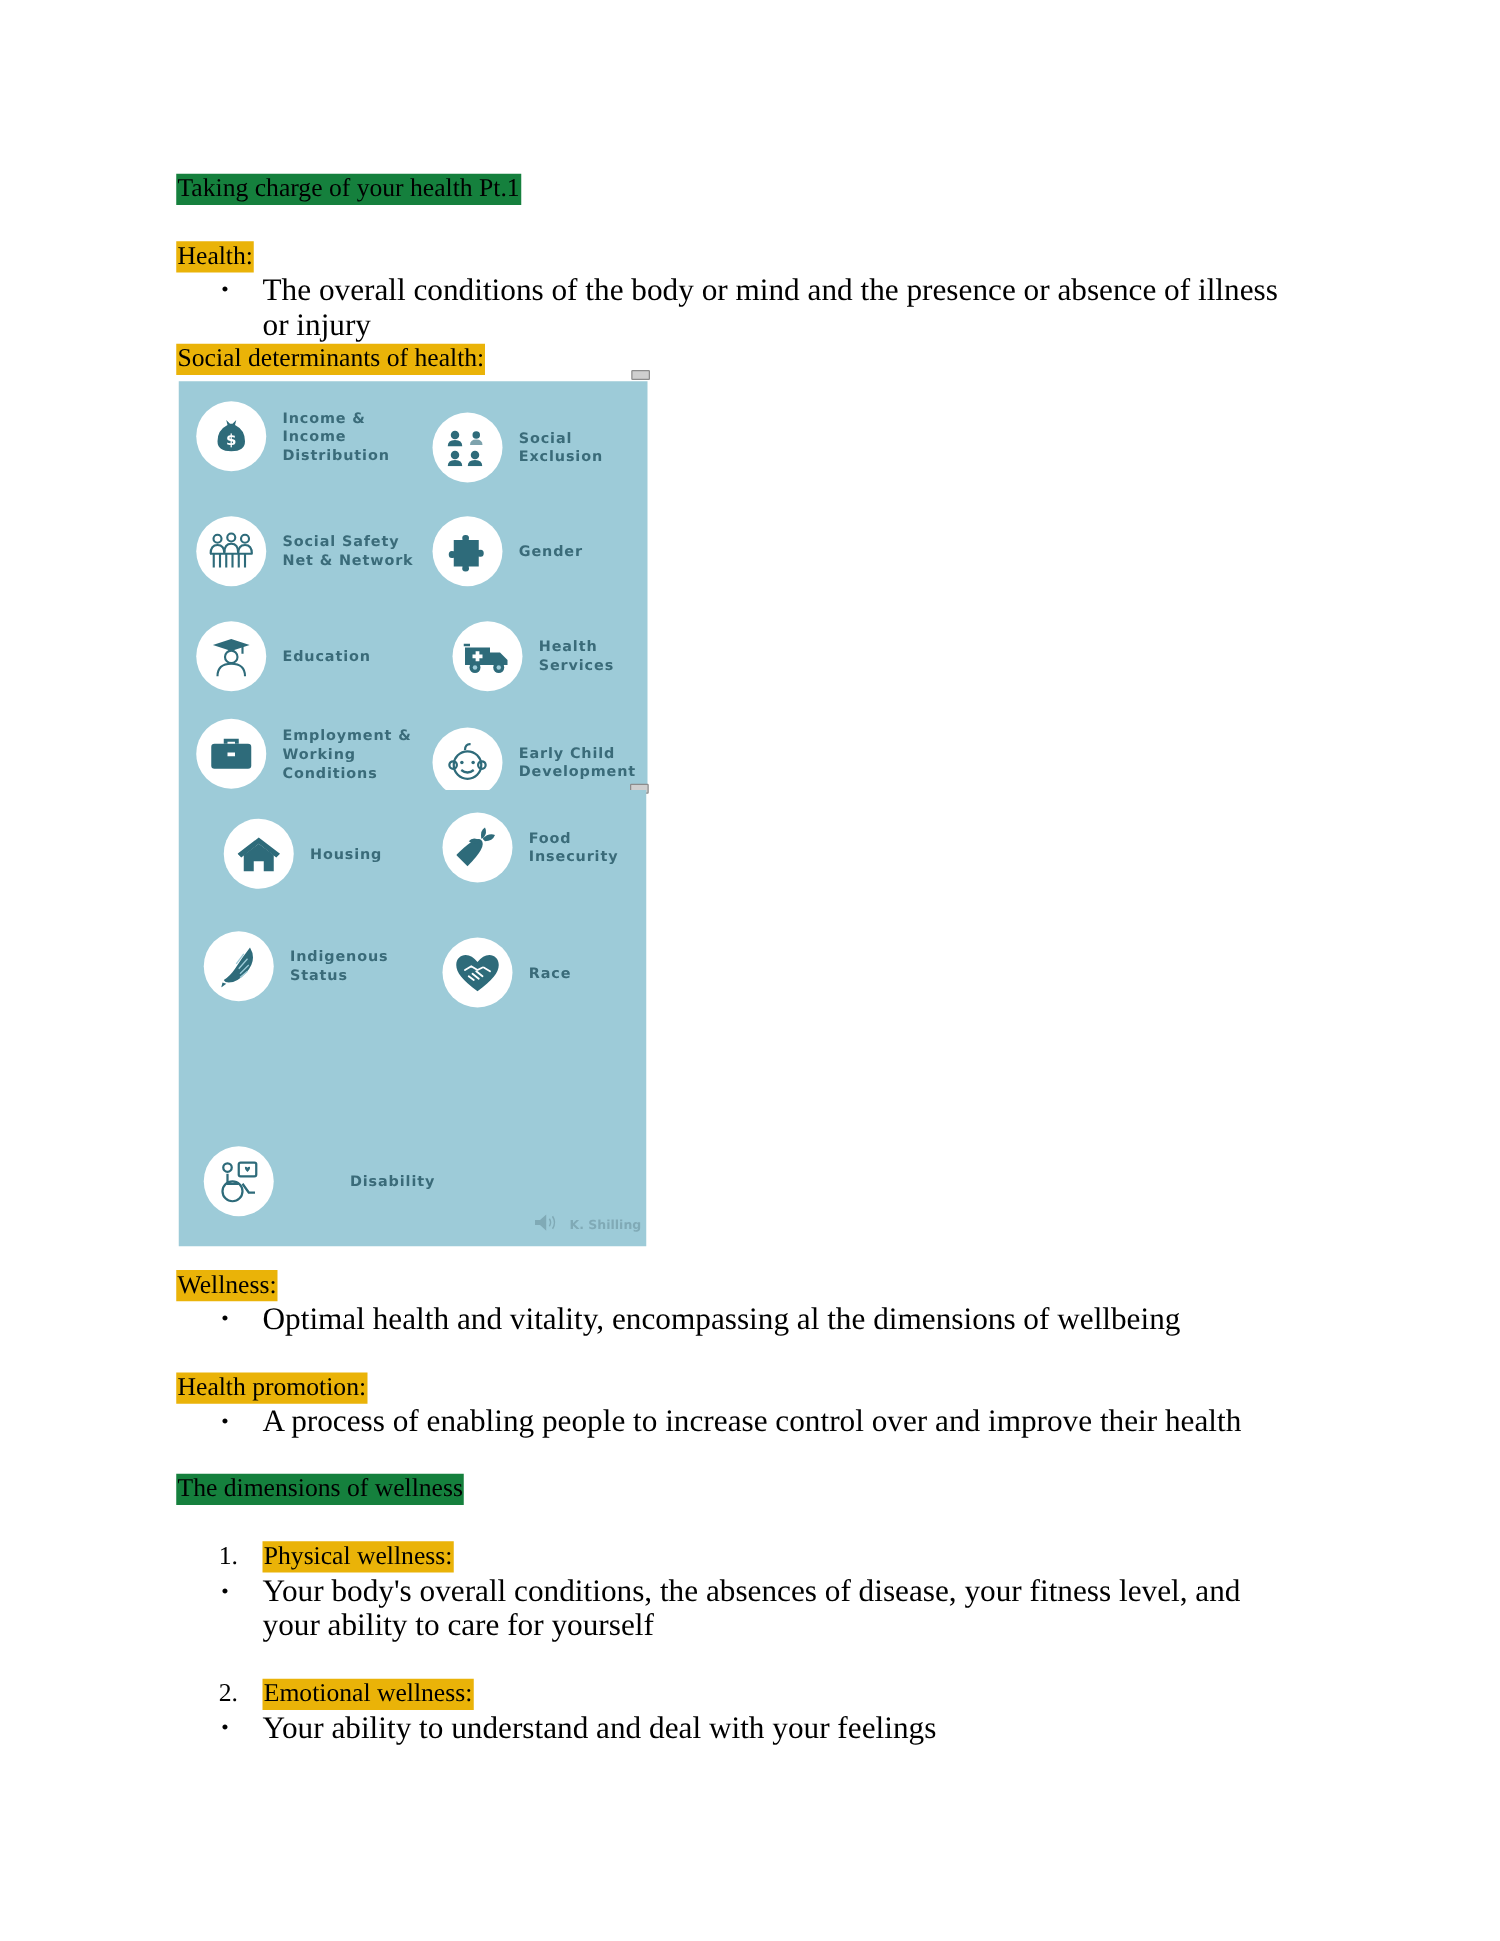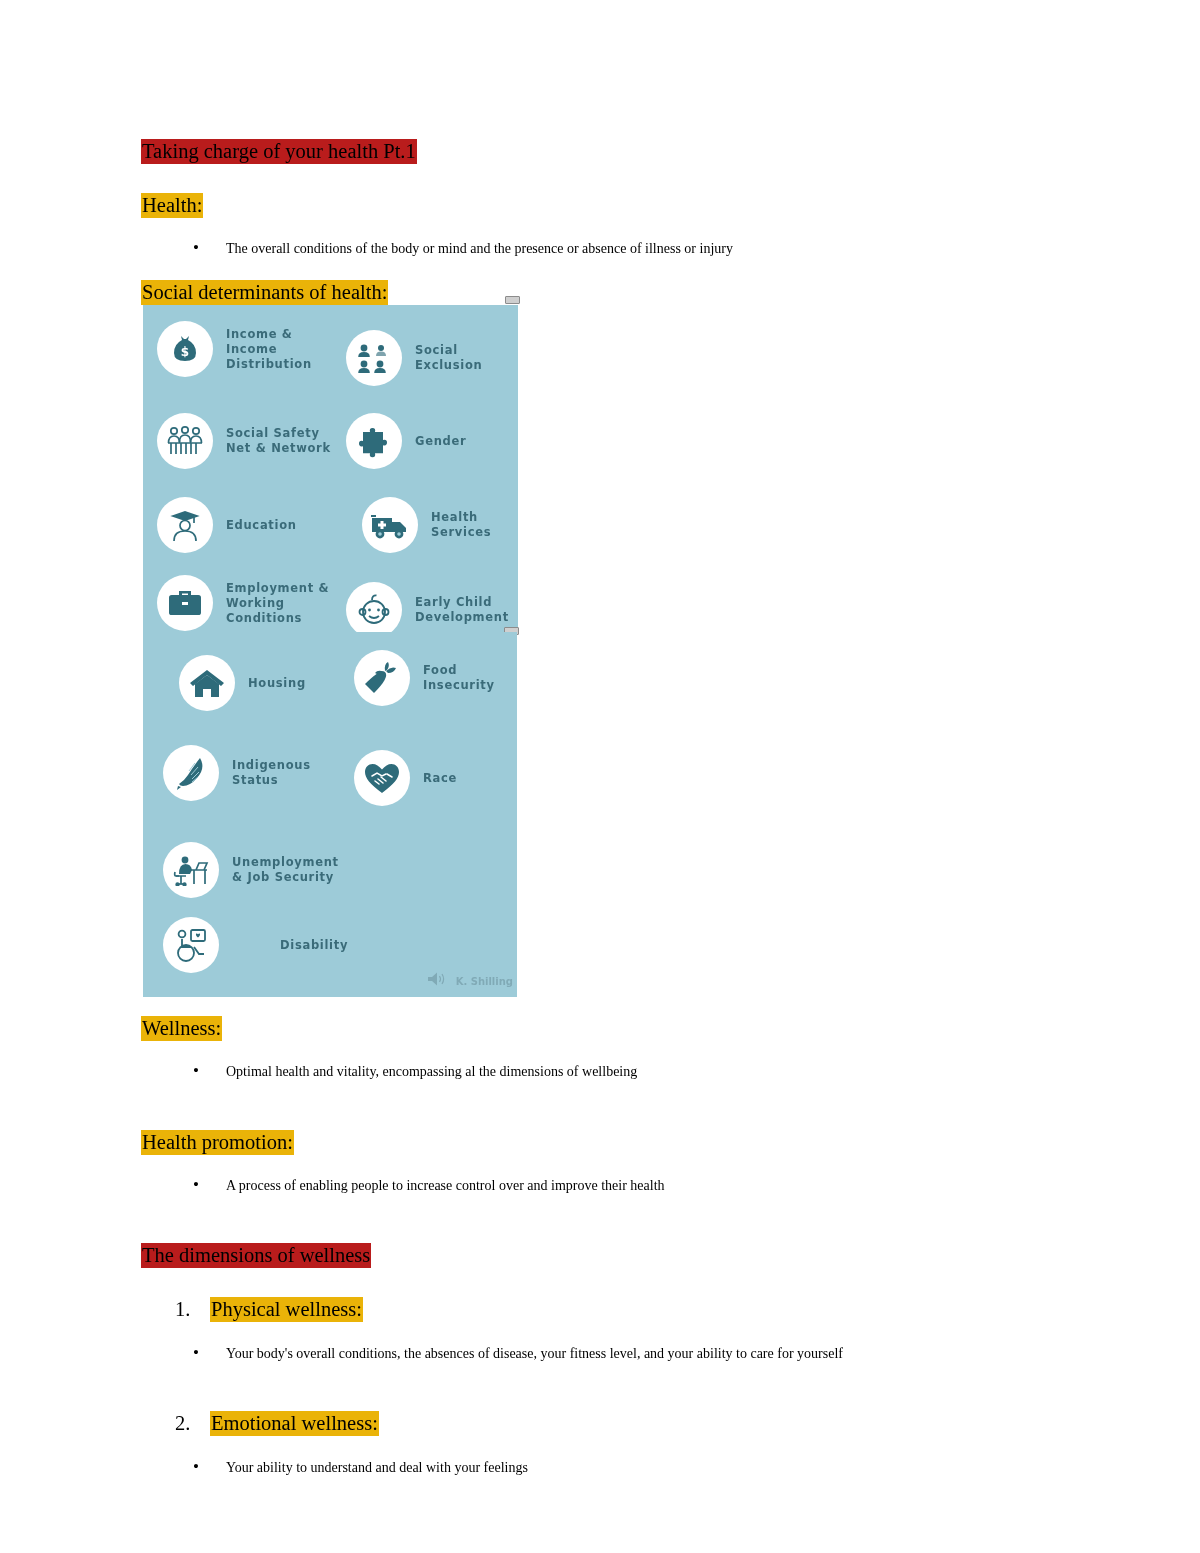--- a/index.html
+++ b/index.html
@@ -32,21 +32,21 @@
     top: 138px;
     width: 900px;
   }
 
   .line {
     font-size: 20.5px;
     line-height: 27px;
     white-space: pre-wrap;
   }
 
-  .hl-pink   { background: #b91c1c; }
+  .hl-pink   { background: #15803d; }
   .hl-purple { background: #eab308; }
 
   .hd {
     display: inline;
     font-size: 20.5px;
     line-height: 27px;
     padding: 1px 1px 2px 1px;
     box-decoration-break: clone;
     -webkit-box-decoration-break: clone;
   }
@@ -55,23 +55,23 @@
 
   
   ul.bullets {
     list-style: none;
     margin: 0;
     padding: 0;
   }
   ul.bullets > li {
     position: relative;
     padding-left: 69px;
-    font-size: 14px;
+    font-size: 25px;
     line-height: 27.5px;
-    margin: 16px;
+    margin: 0;
   }
   ul.bullets > li::before {
     content: "\2022";
     position: absolute;
     left: 36px;
     top: -1px;
     font-size: 17px;
     line-height: 27.5px;
   }
 
@@ -386,41 +386,20 @@
             <g fill="none" stroke="#ffffff" stroke-width="1.5" stroke-linecap="round">
               <path d="M8 14 l5 -3 l5 3 l4 -2"></path>
               <path d="M11 19 l4 3 M14 17 l5 4 M17 15 l5 4"></path>
               <path d="M23 12 l5 3"></path>
             </g>
           </svg>
         </div>
         <div class="lbl">Race</div>
       </div>
 
-      <div class="row" style="left:20px; top:210px;">
-        <div class="circ">
-          <svg width="38" height="32" viewBox="0 0 38 32" aria-hidden="true">
-            <g fill="#2e6b7a">
-              <circle cx="13" cy="6" r="3.4"></circle>
-              <path d="M7 20 q0 -10 6.5 -10 q5.5 0 6.5 6 l-2 4 z"></path>
-            </g>
-            <g fill="none" stroke="#2e6b7a" stroke-width="1.7">
-              <path d="M18 16 h17 M24 16 l3 -7 h8 l-3 7"></path>
-              <path d="M22 16 v14 M33 16 v14"></path>
-              <path d="M4 22 h10 M9 22 v8"></path>
-              <path d="M5 30 h8"></path>
-              <circle cx="5.5" cy="30.5" r="1.3" fill="#2e6b7a"></circle>
-              <circle cx="12.5" cy="30.5" r="1.3" fill="#2e6b7a"></circle>
-              <path d="M3 18 q-1 4 1 4 h3"></path>
-            </g>
-          </svg>
-        </div>
-        <div class="lbl">Unemployment
-&amp; Job Security</div>
-      </div>
 
       <div class="row" style="left:20px; top:285px;gap:48px;">
         <div class="circ">
           <svg width="36" height="34" viewBox="0 0 36 34" aria-hidden="true">
             <g fill="none" stroke="#2e6b7a" stroke-width="1.8">
               <circle cx="9" cy="6" r="3.4"></circle>
               <path d="M9 11 v8 h9"></path>
               <circle cx="13" cy="25" r="8"></circle>
               <path d="M21 19 l5 7 h5"></path>
               <rect x="18" y="2" width="14" height="11" rx="1.4"></rect>

